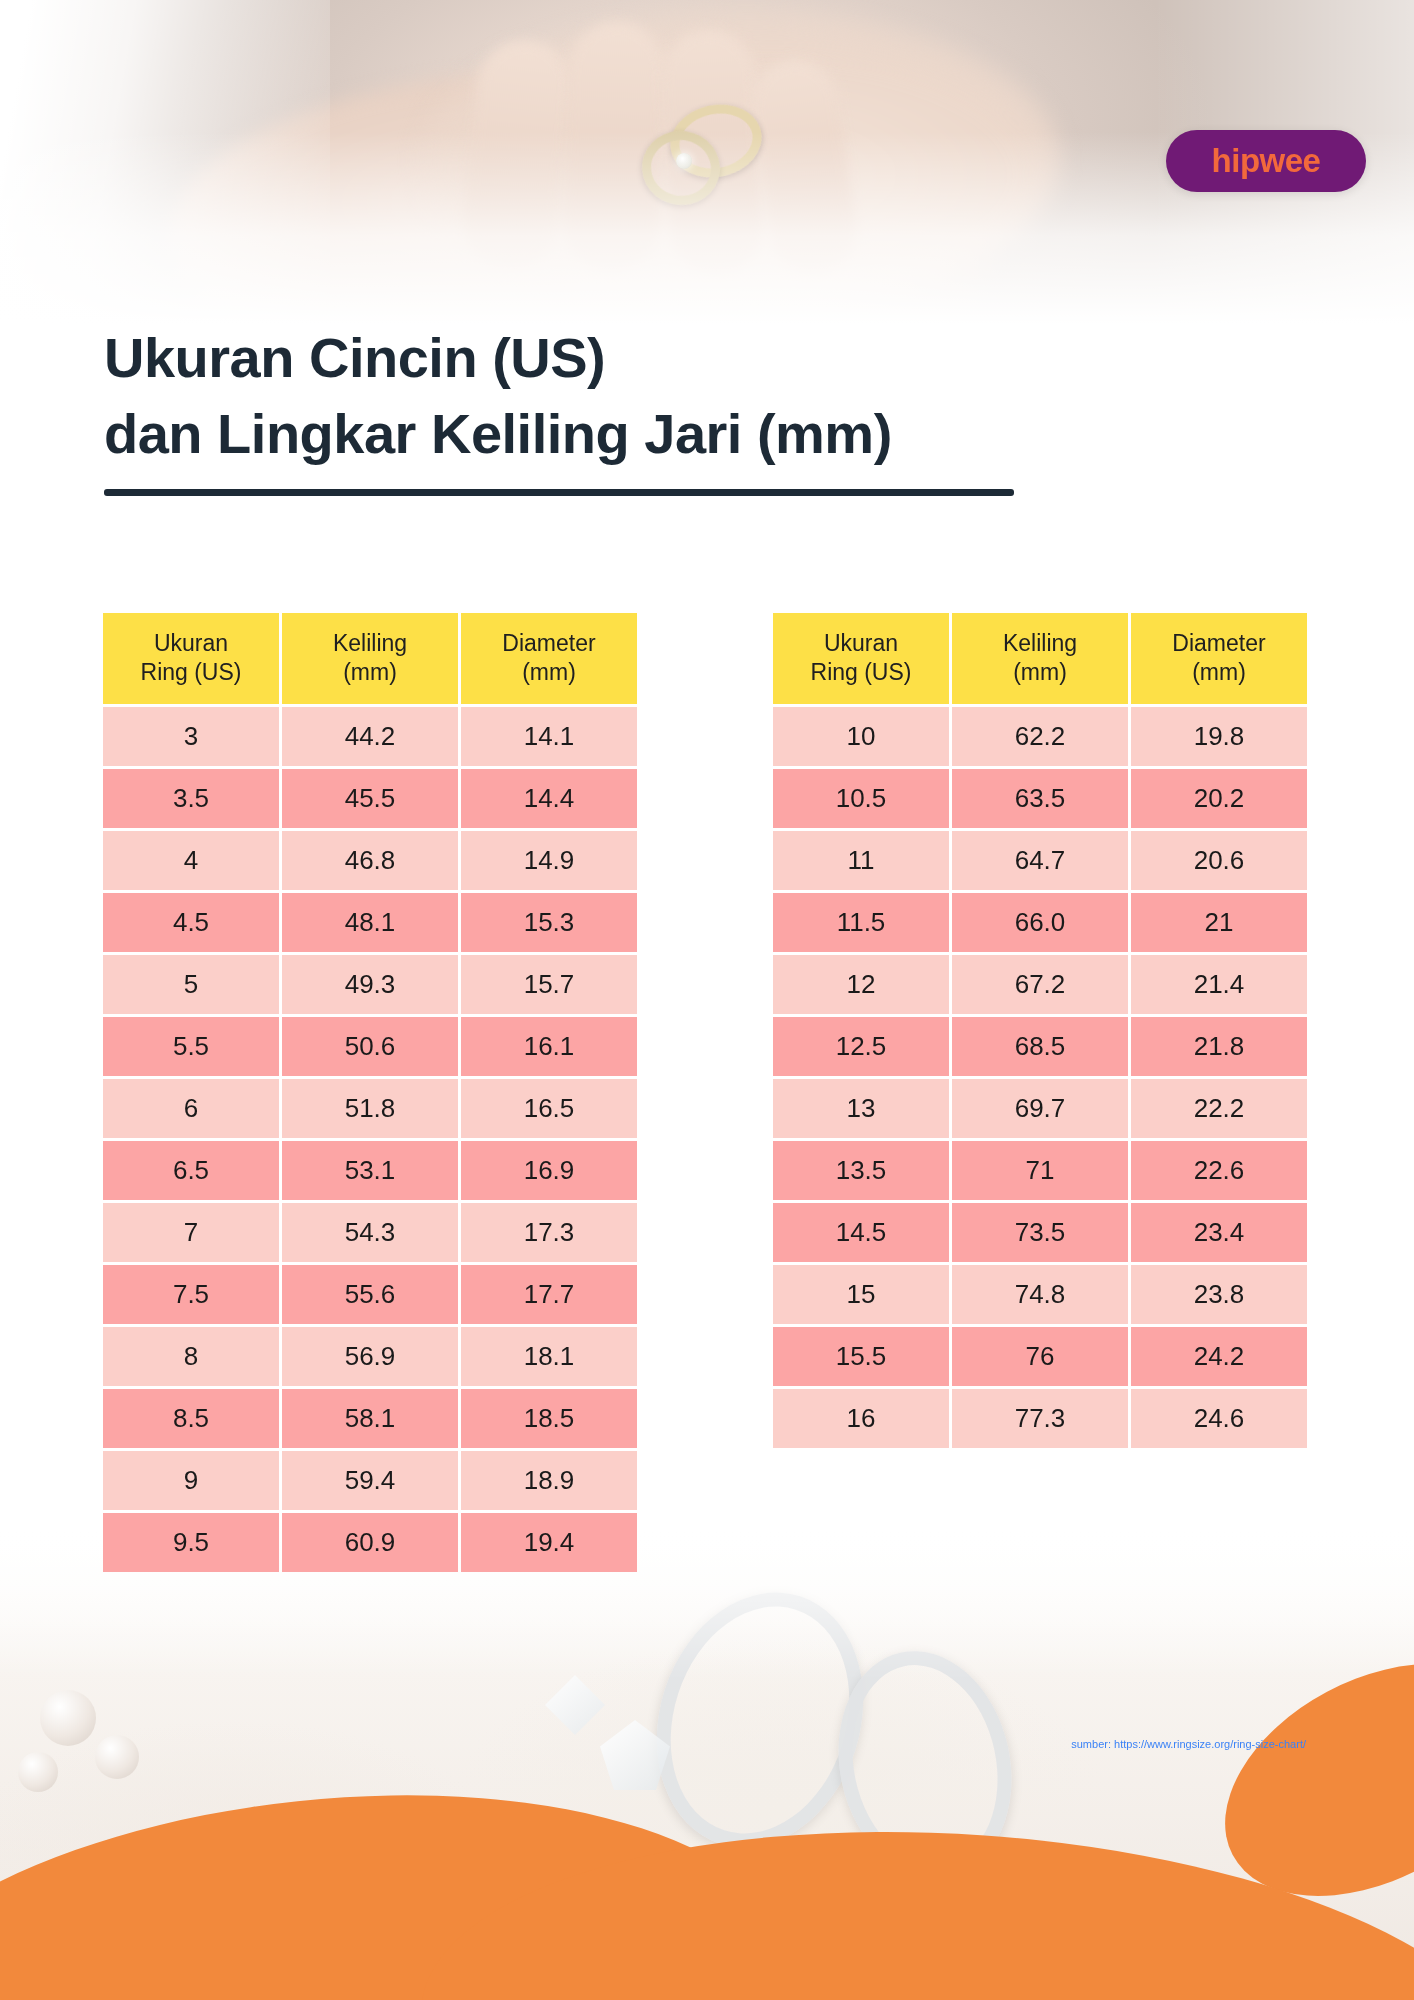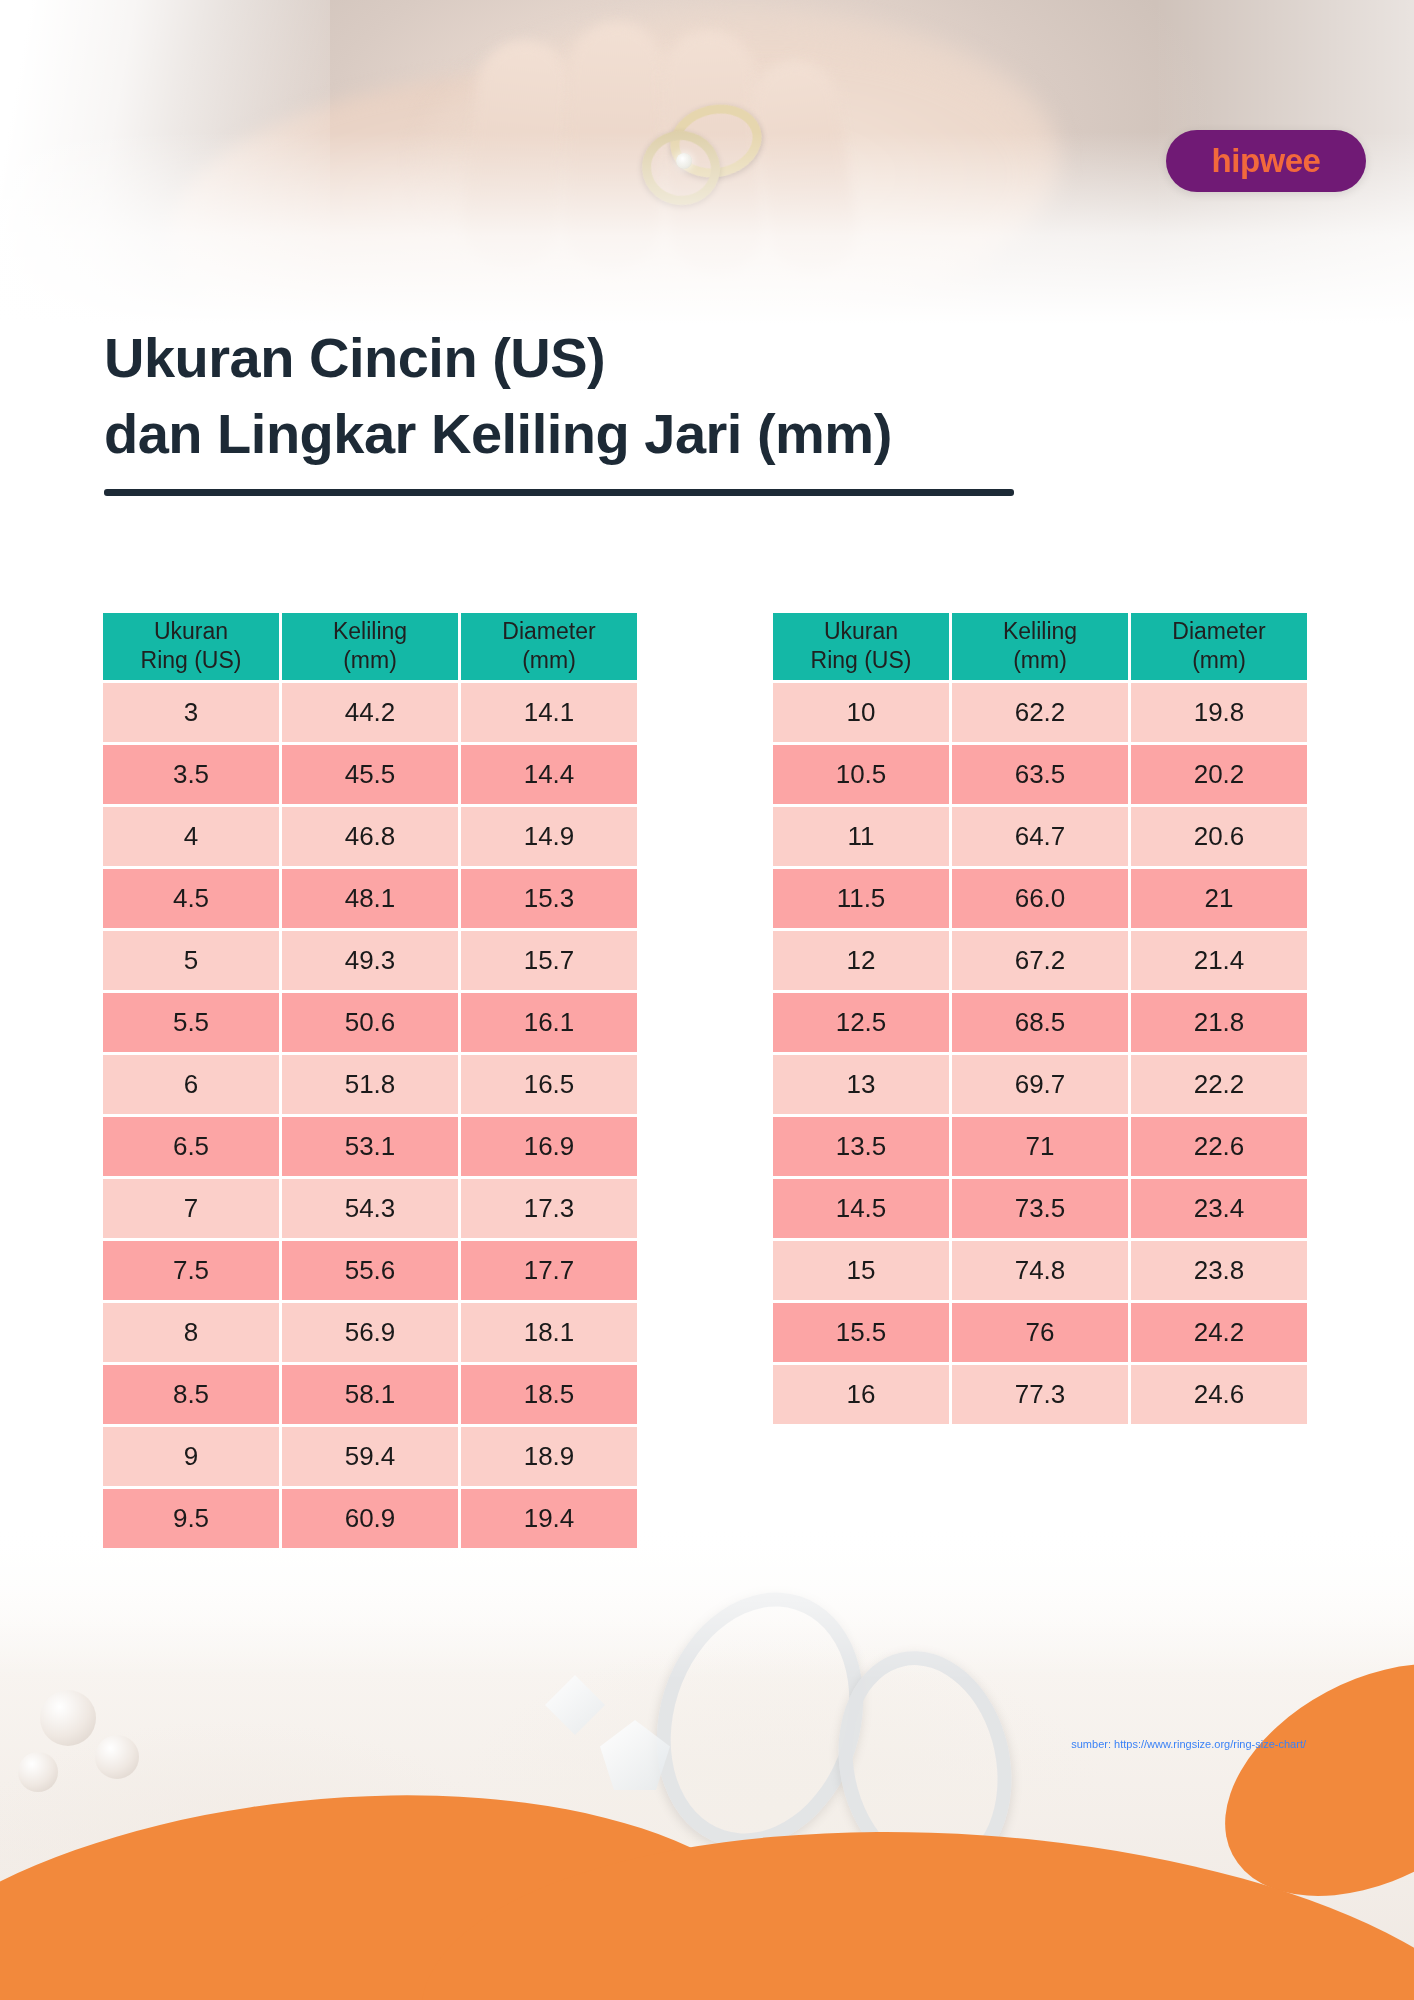--- a/index.html
+++ b/index.html
@@ -206,26 +206,26 @@
     left: 0; top: 610px;
     width: 1414px;
     display: flex;
     gap: 130px;
     padding: 0 100px;
     z-index: 5;
   }
   .tbl { width: 540px; }
   table { border-collapse: separate; border-spacing: 3px 3px; width: 100%; }
   th {
-    background: #14b8a6;
+    background: #fde047;
     color: #202020;
     font-weight: normal;
     font-size: 23px;
     line-height: 1.28;
-    padding: 4px 4px;
+    padding: 16px 4px;
     text-align: center;
     width: 33.33%;
   }
   td {
     background: #fbcfc9;
     color: #1a1a1a;
     font-size: 26px;
     padding: 14px 4px;
     text-align: center;
   }

